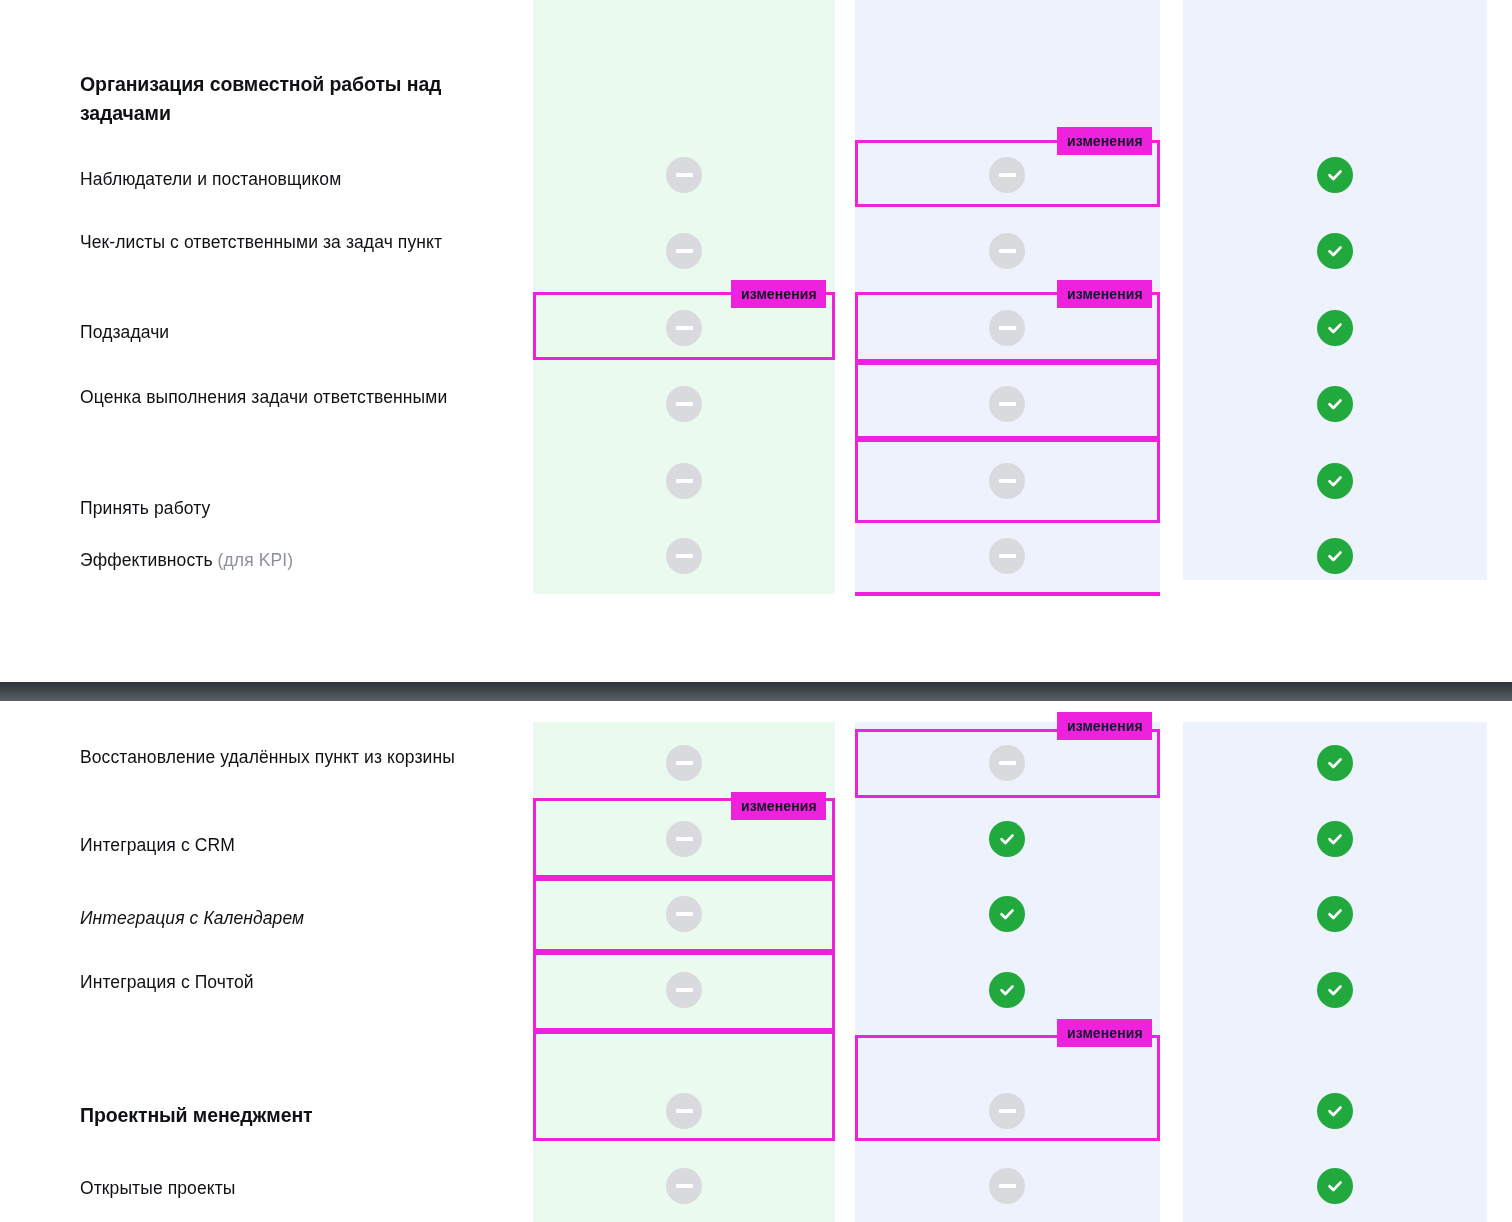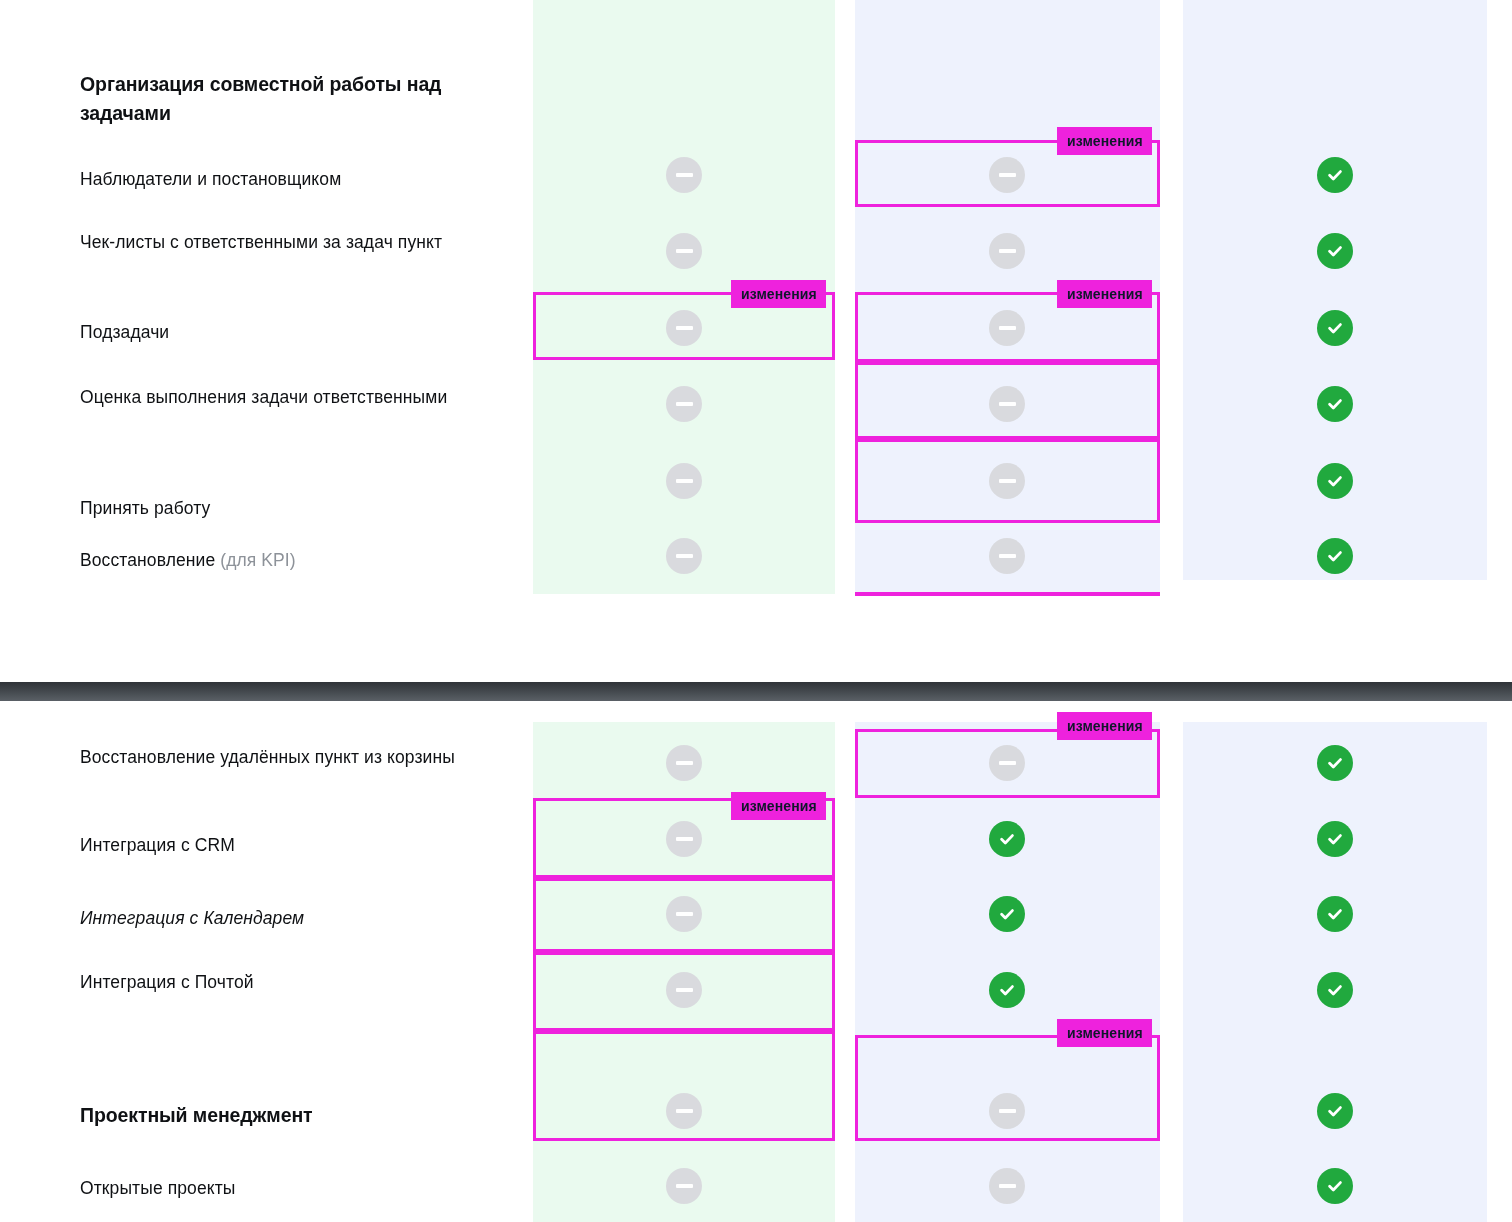--- a/index.html
+++ b/index.html
@@ -130,21 +130,21 @@
 
 <div class="feature-label" style="top:229px;">Чек-листы с ответственными за задач пункт</div>
 
 <div class="feature-label" style="top:319px;">Подзадачи</div>
 
 <div class="feature-label" style="top:384px;">Оценка выполнения задачи ответственными</div>
 
 <div class="feature-label" style="top:473px;margin-top:22px;">Принять работу</div>
 
 <div class="feature-label" style="top:547px;">
-  <span>Восстановление</span><span class="muted"> (для KPI)</span>
+  <span>Эффективность</span><span class="muted"> (для KPI)</span>
 </div>
 
 <div class="status-icon minus" style="left:666px; top:157px;">
     <span class="bar"></span>
   </div>
 <div class="status-icon minus" style="left:989px; top:157px;">
     <span class="bar"></span>
   </div>
 <div class="status-icon check" style="left:1317px; top:157px;">
     <svg width="20" height="20" viewBox="0 0 20 20">

